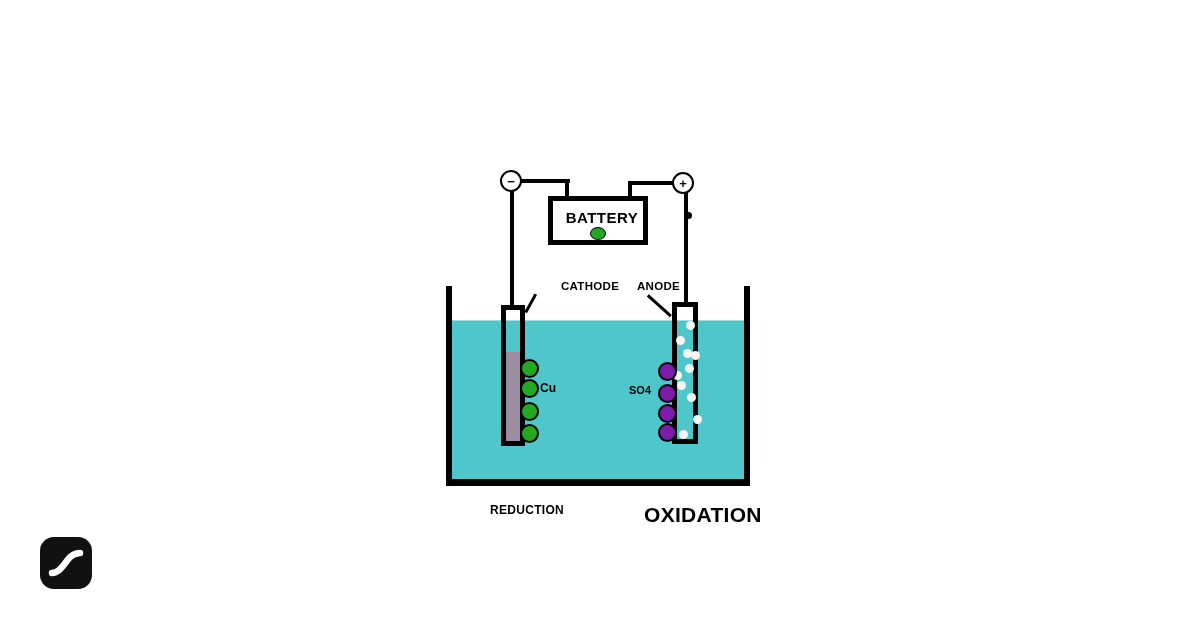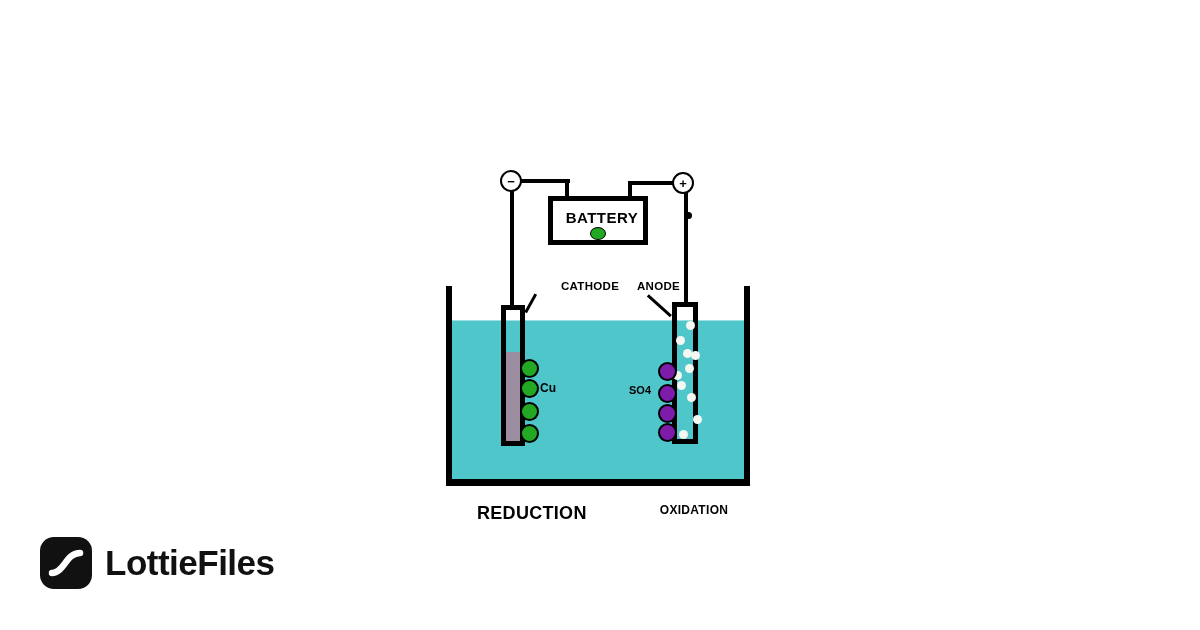--- a/index.html
+++ b/index.html
@@ -59,22 +59,22 @@
   
   .particle { position:absolute; border-radius:50%; z-index:4; }
   .ion { border:2px solid #000; box-sizing:border-box; }
 
   
   .small-label { position:absolute; font-weight:bold; color:#000; z-index:5; white-space:nowrap; }
   .label-cathode  { left:521px; top:280px; font-size:11.5px; letter-spacing:.3px;margin-left:40px; }
   .label-anode    { left:637px; top:280px; font-size:11.5px; letter-spacing:.3px; }
   .label-cu       { left:540px; top:381px; font-size:12px; }
   .label-so4      { left:629px; top:384px; font-size:11px; }
-  .label-reduction { left:477px; top:503px; font-size:18px; width:100px; text-align:left; letter-spacing:.3px; }
-  .label-oxidation { left:644px; top:503px; font-size:12px; width:100px; text-align:center; letter-spacing:.3px; }
+  .label-reduction { left:477px; top:503px; font-size:12px; width:100px; text-align:center; letter-spacing:.3px; }
+  .label-oxidation { left:644px; top:503px; font-size:21px; width:100px; text-align:center; letter-spacing:.3px; }
 
   .pointer { position:absolute; height:2.5px; background:#000; transform-origin:0 50%; z-index:5; }
   .pointer-cathode { left:536px; top:293px; width:21px; transform:rotate(119deg); }
   .pointer-anode   { left:648px; top:294px; width:31px; transform:rotate(42deg); }
 
   
   .legend { position:absolute; left:377px; top:193px; z-index:5; display:flex; flex-direction:column; }
   .legend-row { display:flex; align-items:center; height:24px; }
   .legend-swatch { width:13px; height:13px; border:2px solid #000; border-radius:50%; margin-right:6px; }
   .legend-dot { width:6px; height:6px; border-radius:50%; background:#000; margin:0 7px 0 4px; }
@@ -143,21 +143,20 @@
   <div class="small-label label-reduction">REDUCTION</div>
   <div class="small-label label-oxidation">OXIDATION</div>
 
 
   <div class="logo">
     <div class="logo-mark" style="background-color: rgb(17, 17, 17);">
       <svg width="52" height="52" viewBox="0 0 52 52">
         <path d="M12 36 C 24 36, 26 16, 40 16" fill="none" stroke="#ffffff" stroke-width="6.5" stroke-linecap="round"></path>
       </svg>
     </div>
-    <div class="logo-text">LottieFiles</div>
   </div>
 
 <div class="particle ion" style="left: 519.5px; top: 358.5px; width: 19px; height: 19px; background-color: rgb(34, 168, 34);"></div>
     <div class="particle ion" style="left: 519.5px; top: 378.5px; width: 19px; height: 19px; background-color: rgb(34, 168, 34);"></div>
     <div class="particle ion" style="left: 519.5px; top: 401.5px; width: 19px; height: 19px; background-color: rgb(34, 168, 34);"></div>
     <div class="particle ion" style="left: 519.5px; top: 423.5px; width: 19px; height: 19px; background-color: rgb(34, 168, 34);"></div>
     <div class="particle ion" style="left: 657.5px; top: 361.5px; width: 19px; height: 19px; background-color: rgb(125, 28, 168);"></div>
     <div class="particle ion" style="left: 657.5px; top: 383.5px; width: 19px; height: 19px; background-color: rgb(125, 28, 168);"></div>
     <div class="particle ion" style="left: 657.5px; top: 403.5px; width: 19px; height: 19px; background-color: rgb(125, 28, 168);"></div>
     <div class="particle ion" style="left: 657.5px; top: 422.5px; width: 19px; height: 19px; background-color: rgb(125, 28, 168);"></div>

